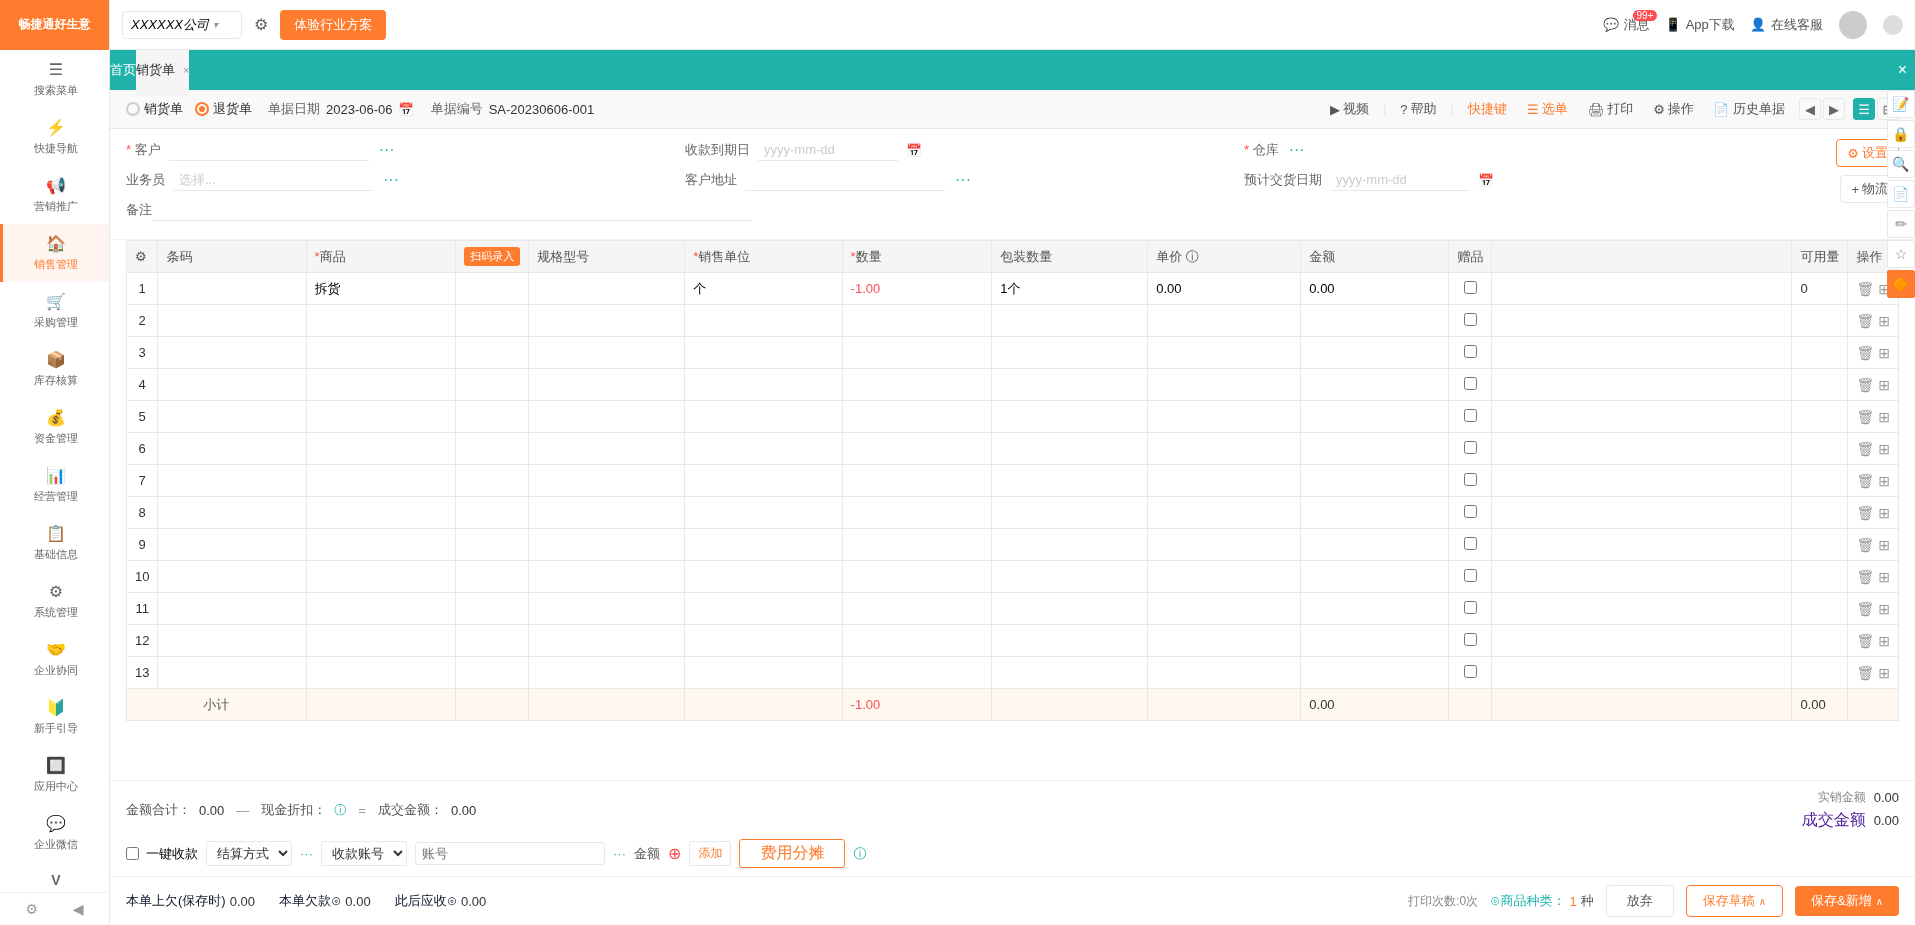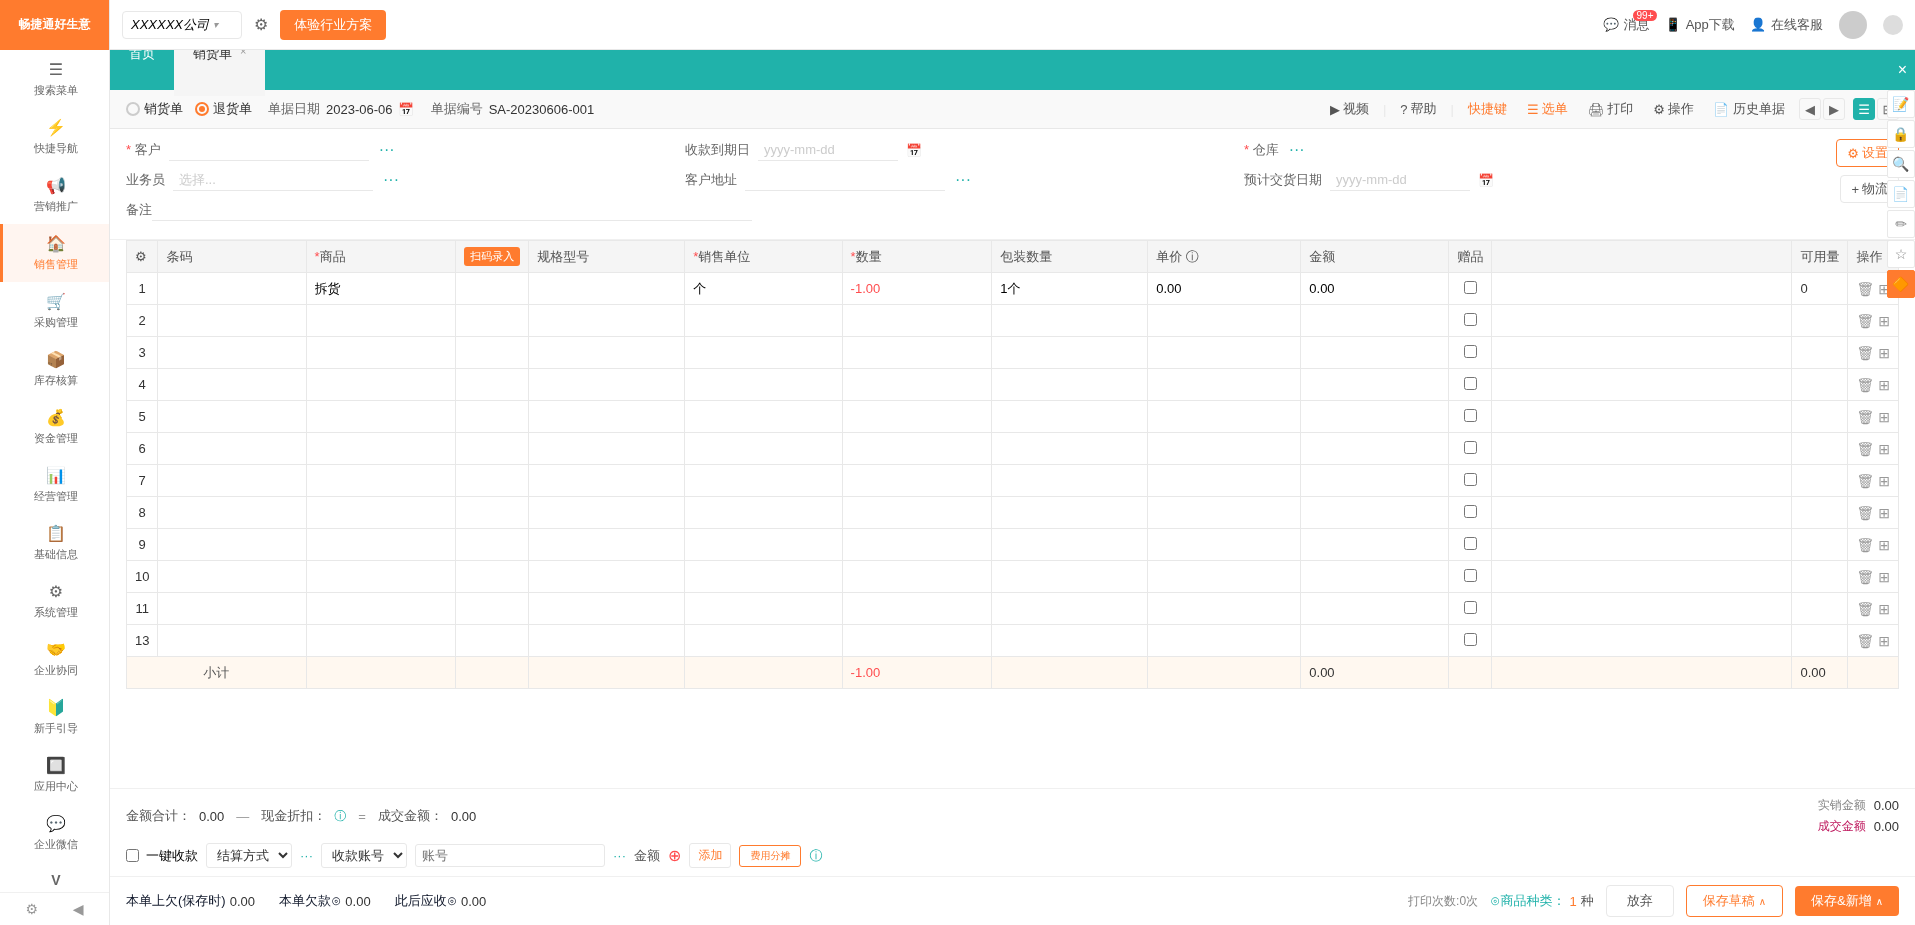--- a/index.html
+++ b/index.html
@@ -52,21 +52,21 @@
       border-radius: 8px; font-size: 10px; padding: 0 4px; min-width: 18px; text-align: center;
     }
     .header-avatar { width: 28px; height: 28px; border-radius: 50%; background: #ccc; }
 
     
     .tabbar {
       position: fixed; left: 110px; top: 50px; right: 0; height: 40px;
       background: #20b2aa; display: flex; align-items: center; z-index: 98;
     }
     .tab {
-      height: 51px; display: flex; padding: 0 19px; cursor: pointer;
+      height: 51px; display: flex; align-items: center; padding: 0 0; cursor: pointer;
       color: rgba(255,255,255,0.85); font-size: 13px; gap: 6px;
     }
     .tab.active { background: #f5f5f5; color: #333; border-radius: 4px 4px 0 0; }
     .tab-close { font-size: 11px; color: #999; margin-left: 2px; }
     .tab-home { color: #fff; }
 
     
     .main {
       position: fixed; left: 110px; top: 90px; right: 0; bottom: 0;
       background: #f5f5f5; overflow: auto;
@@ -162,21 +162,21 @@
       border: 1px solid #e8e8e8; border-radius: 3px; padding: 3px 6px;
       color: #333; background: #fff; outline: none; min-width: 80px;
     }
     .add-btn {
       background: #fff; border: 1px solid #e8e8e8; color: #ff7b2e;
       border-radius: 3px; padding: 3px 8px; cursor: pointer; font-size: 12px;
       display: flex; align-items: center; gap: 2px;
     }
     .fee-split-btn {
       background: #fff; border: 1px solid #ff7b2e; color: #ff7b2e;
-      border-radius: 3px; padding: 3px 10px; cursor: pointer; font-size: 10px;
+      border-radius: 3px; padding: 3px 20px; cursor: pointer; font-size: 16px;
     }
 
     
     .status-bar {
       display: flex; align-items: center; padding: 8px 16px; background: #fff;
       border-top: 1px solid #f0f0f0; gap: 24px;
     }
     .status-item { display: flex; align-items: center; gap: 4px; color: #555; font-size: 12px; }
     .status-item-label { color: #0f172a; }
     .status-item-value { color: #333; font-weight: 500; }
@@ -694,20 +694,41 @@
       <td style="min-width:300px;"></td>
       <td></td>
       <td>
         <div class="cell-action">
           <span class="action-icon">🗑</span>
           <span class="action-icon">⊞</span>
         </div>
       </td>
     </tr>
             <tr>
+      <td class="cell-num">12</td>
+      <td><input style="border: none; outline: none; width: 100%; background: transparent;" type="text" value=""></td>
+      <td><input style="border: none; outline: none; width: 100%; background: transparent;" type="text" value=""></td>
+      <td></td>
+      <td><input style="border: none; outline: none; width: 100%; background: transparent;" type="text" value=""></td>
+      <td><input style="border: none; outline: none; width: 100%; background: transparent;" type="text" value=""></td>
+      <td class=""><input style="border: none; outline: none; width: 100%; background: transparent; color: inherit;" type="text" value=""></td>
+      <td><input style="border: none; outline: none; width: 100%; background: transparent;" type="text" value=""></td>
+      <td><input style="border: none; outline: none; width: 100%; background: transparent;" type="text" value=""></td>
+      <td><input style="border: none; outline: none; width: 100%; background: transparent;" type="text" value=""></td>
+      <td class="checkbox-cell"><input type="checkbox" style=""></td>
+      <td style="min-width:300px;"></td>
+      <td></td>
+      <td>
+        <div class="cell-action">
+          <span class="action-icon">🗑</span>
+          <span class="action-icon">⊞</span>
+        </div>
+      </td>
+    </tr>
+            <tr>
       <td class="cell-num">13</td>
       <td><input style="border: none; outline: none; width: 100%; background: transparent;" type="text" value=""></td>
       <td><input style="border: none; outline: none; width: 100%; background: transparent;" type="text" value=""></td>
       <td></td>
       <td><input style="border: none; outline: none; width: 100%; background: transparent;" type="text" value=""></td>
       <td><input style="border: none; outline: none; width: 100%; background: transparent;" type="text" value=""></td>
       <td class=""><input style="border: none; outline: none; width: 100%; background: transparent; color: inherit;" type="text" value=""></td>
       <td><input style="border: none; outline: none; width: 100%; background: transparent;" type="text" value=""></td>
       <td><input style="border: none; outline: none; width: 100%; background: transparent;" type="text" value=""></td>
       <td><input style="border: none; outline: none; width: 100%; background: transparent;" type="text" value=""></td>
@@ -749,21 +770,21 @@
         <span style="color:#20b2aa; cursor:pointer; font-size:12px;">ⓘ</span>
         <span class="footer-eq">=</span>
         <span class="footer-label">成交金额：</span>
         <span class="footer-value">0.00</span>
         <div style="margin-left:auto; display:flex; flex-direction:column; align-items:flex-end; gap:4px;justify-content:space-between;">
           <div style="display:flex; align-items:center; gap:8px;">
             <span style="color:#888; font-size:12px;">实销金额</span>
             <span style="color:#333; font-weight:500;">0.00</span>
           </div>
           <div style="display:flex; align-items:center; gap:8px;">
-            <span style="color:#be185d; font-size:12px;">成交金额</span>
+            <span style="color:#4c1d95; font-size:16px;">成交金额</span>
             <span style="color:#333; font-weight:500;">0.00</span>
           </div>
         </div>
       </div>
       <div class="footer-bottom">
         <div class="one-click-btn">
           <input type="checkbox" class="footer-checkbox" style="">
           <span>一键收款</span>
         </div>
         <select class="select-input">

